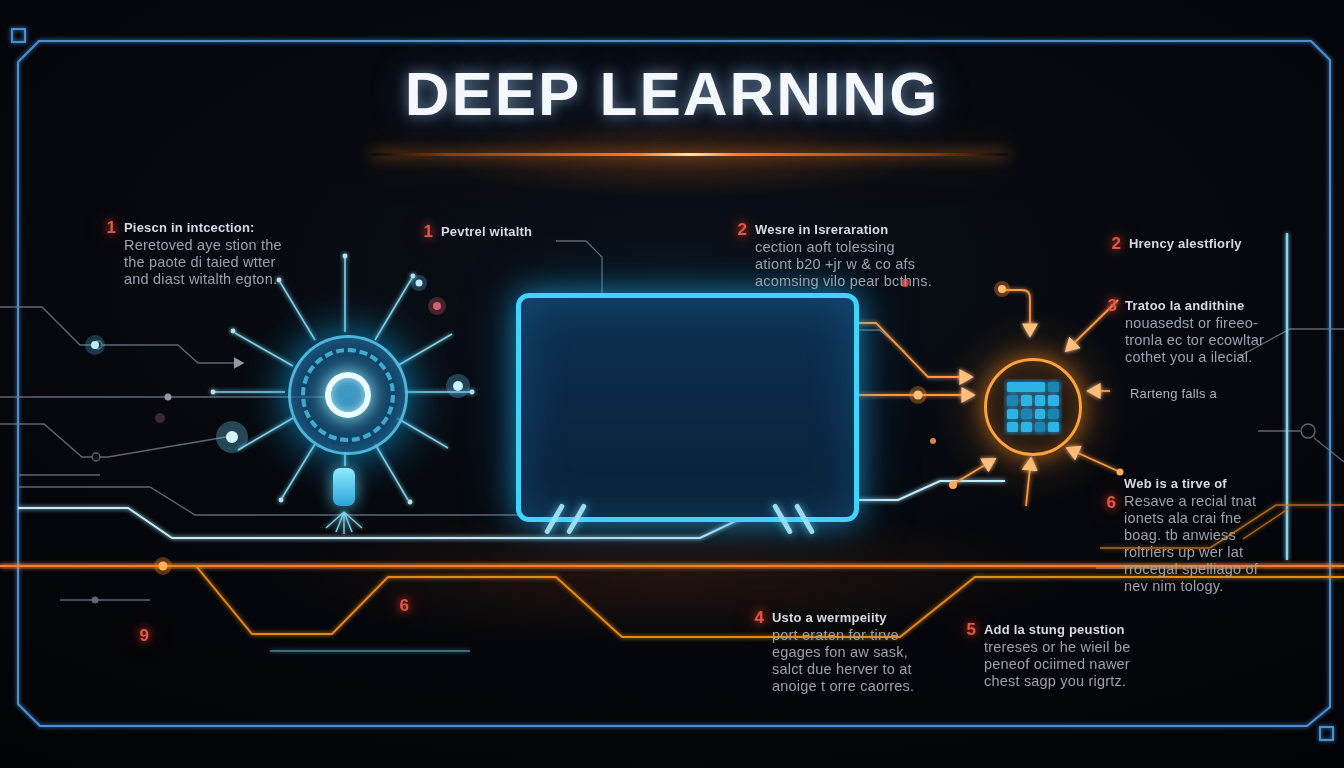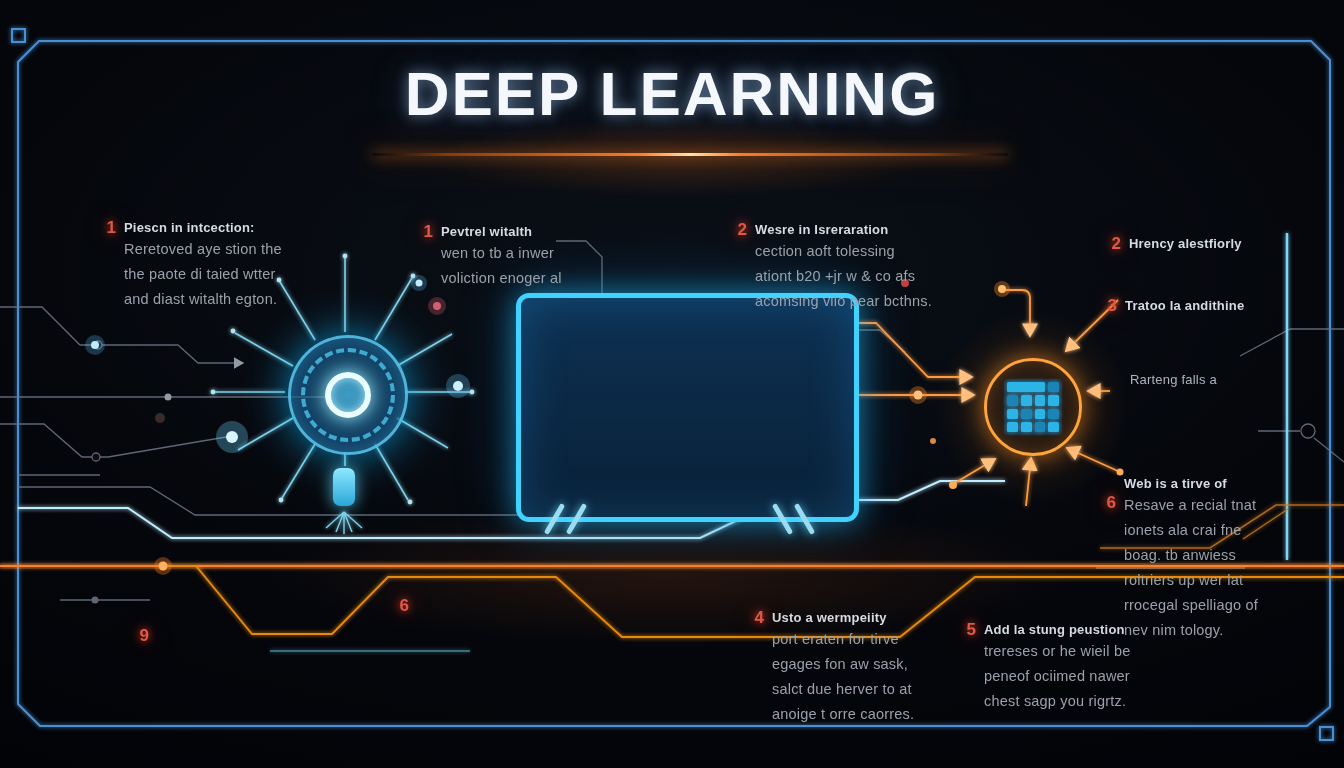--- a/index.html
+++ b/index.html
@@ -47,24 +47,24 @@
   #gridicon{width:58px;height:56px;background:rgba(18,85,135,.35);border-radius:4px;padding:3px;
             display:grid;grid-template-columns:repeat(4,1fr);gap:3px;box-sizing:border-box;}
   #gridicon div{background:#2db4e6;border-radius:1.5px;box-shadow:0 0 5px rgba(60,190,245,.7);}
   #gridicon div.dk{background:#1b84b4;}
   #gridicon div.w3{grid-column:span 3;}
   
   .block{position:absolute;display:flex;gap:8px;z-index:5;}
   .num{width:16px;text-align:right;font-size:17px;font-weight:700;color:#e05848;line-height:19px;
        text-shadow:0 0 9px rgba(255,70,40,.95),0 0 22px rgba(255,60,30,.55);}
   .btitle{font-size:13px;font-weight:700;color:#d6dbe3;line-height:19px;letter-spacing:.2px;}
-  .bbody{font-size:14.5px;color:#9ba1ab;line-height:25px;white-space:pre-line;letter-spacing:.2px;}
+  .bbody{font-size:14.5px;color:#9ba1ab;line-height:17px;white-space:pre-line;letter-spacing:.2px;}
   .b0{left:100px;top:218px;} .b1{left:417px;top:222px;} .b2{left:731px;top:220px;}
   .b3{left:1105px;top:234px;} .b4{left:1101px;top:296px;}
-  .b5{left:1106px;top:370px;} .b5 .num{visibility:hidden;} .b5 .btitle{font-weight:400;color:#aeb4bd;}
+  .b5{left:1106px;top:384px;} .b5 .num{visibility:hidden;} .b5 .btitle{font-weight:400;color:#aeb4bd;}
   .b6{left:1100px;top:474px;} .b6 .num{margin-top:19px;}
   .b7{left:133px;top:626px;} .b8{left:393px;top:596px;} .b9{left:748px;top:608px;} .b10{left:960px;top:620px;}
   svg{position:absolute;left:0;top:0;}
 </style>
 </head>
 <body>
 
 <div id="stage">
 
   <div class="haze cyanhub"></div>
@@ -238,22 +238,20 @@
         <div class="btitle">Piescn in intcection:</div>
          <div class="bbody">Reretoved aye stion the
 the paote di taied wtter
 and diast witalth egton.</div>
       </div>
   </div>
   <div class="block b1">
     <span class="num">1</span>
     <div>
         <div class="btitle">Pevtrel witalth</div>
-         <div class="bbody">wen to tb a inwer
-voliction enoger al</div>
       </div>
   </div>
   <div class="block b2">
     <span class="num">2</span>
     <div>
         <div class="btitle">Wesre in Isreraration</div>
          <div class="bbody">cection aoft tolessing
 ationt b20 +jr w &amp; co afs
 acomsing vilo pear bcthns.</div>
       </div>
@@ -261,20 +259,23 @@
   <div class="block b3">
     <span class="num">2</span>
     <div>
         <div class="btitle">Hrency alestfiorly</div>
       </div>
   </div>
   <div class="block b4">
     <span class="num">3</span>
     <div>
         <div class="btitle">Tratoo la andithine</div>
+         <div class="bbody">nouasedst or fireeo-
+tronla ec tor ecowltar
+cothet you a ilecial.</div>
       </div>
   </div>
   <div class="block b5">
     <span class="num"></span>
     <div>
         <div class="btitle">Rarteng falls a</div>
       </div>
   </div>
   <div class="block b6">
     <span class="num">6</span>

